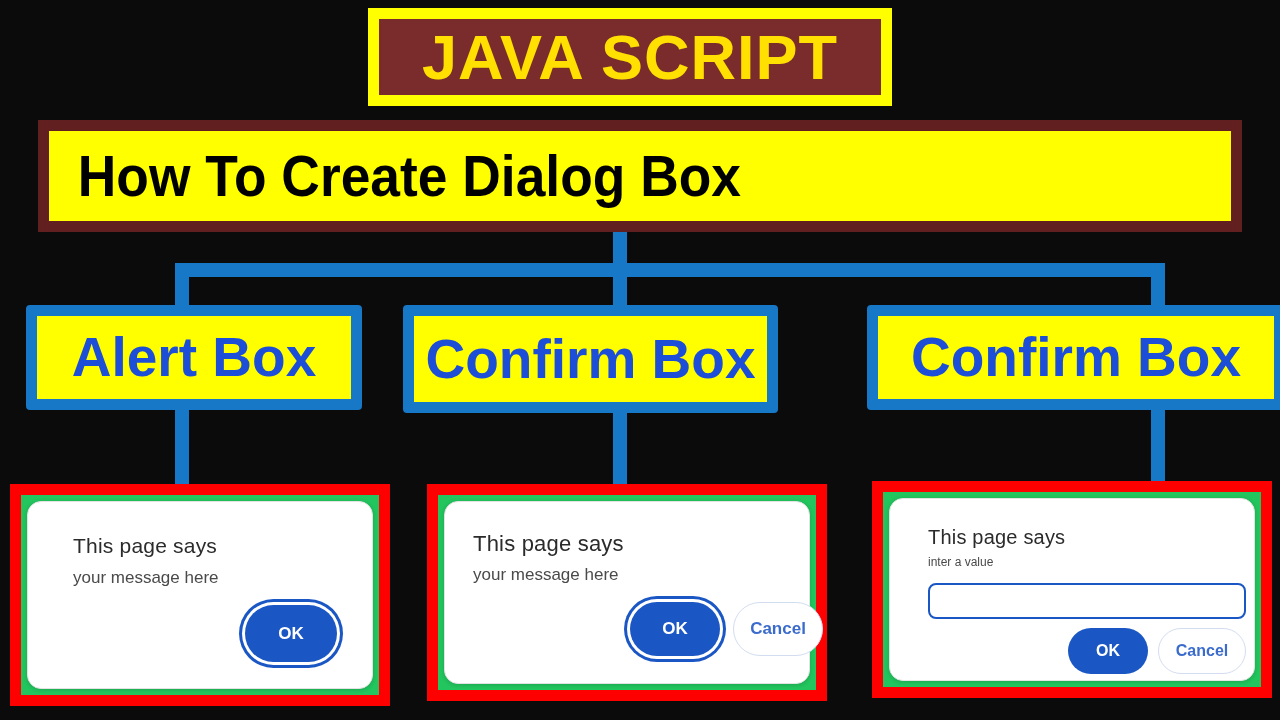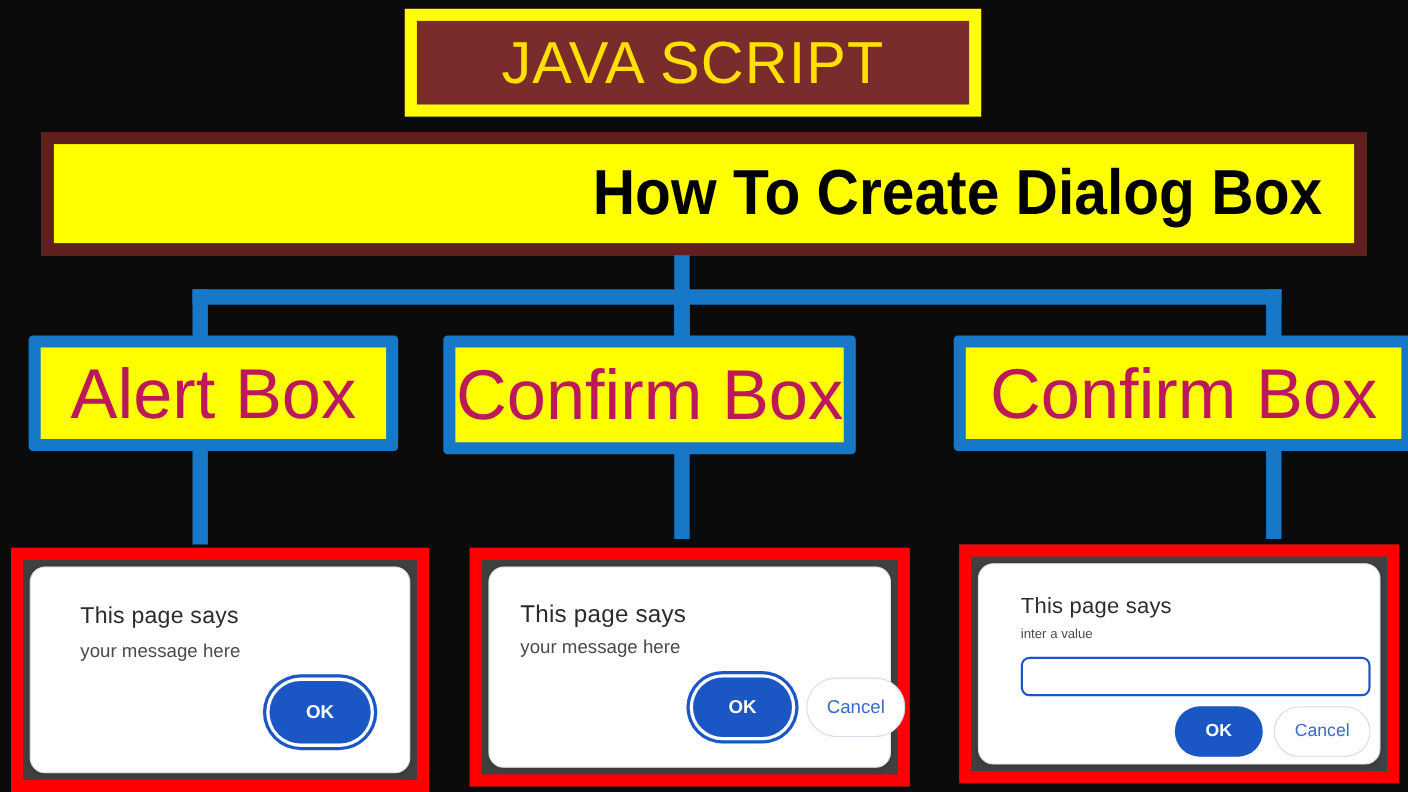--- a/index.html
+++ b/index.html
@@ -25,40 +25,40 @@
     height: 98px;
     background: #7a2c2c;
     border: 11px solid #ffff00;
     box-sizing: border-box;
     display: flex;
     align-items: center;
     justify-content: center;
   }
   #title-banner .txt {
     color: #ffe000;
-    font-size: 54px;
-    font-weight: normal;
+    font-size: 63px;
+    font-weight: bold;
     letter-spacing: 1px;
     line-height: 1;
     white-space: nowrap;
   }
 
   
   #subtitle-banner {
     position: absolute;
     left: 38px;
     top: 120px;
     width: 1204px;
     height: 112px;
     background: #ffff00;
     border: 11px solid #61201f;
     box-sizing: border-box;
     display: flex;
     align-items: center;
-    justify-content: flex-end;
+    justify-content: flex-start;
   }
   #subtitle-banner .txt {
     color: #000000;
     font-size: 58px;
     font-weight: bold;
     line-height: 1;
     white-space: nowrap;
     transform: scaleX(0.92);
   }
 
@@ -82,37 +82,37 @@
     position: absolute;
     background: #ffff00;
     border: 11px solid #1878c8;
     border-radius: 4px;
     box-sizing: border-box;
     display: flex;
     align-items: center;
     justify-content: center;
   }
   .cat-box .txt {
-    color: #be185d;
-    font-size: 64px;
+    color: #1d4ed8;
+    font-size: 55px;
     line-height: 1;
     white-space: nowrap;
+    font-weight: bold;
   }
   #cat-alert   { left: 26px;  top: 305px; width: 336px; height: 105px; }
   #cat-confirm { left: 403px; top: 305px; width: 375px; height: 108px; }
   #cat-prompt  { left: 867px; top: 305px; width: 418px; height: 105px; }
 
   
   .shot {
     position: absolute;
-    background: #404040;
+    background: #22c55e;
     border: 11px solid #ff0000;
     box-sizing: border-box;
     padding: 6px;
-    margin-top: 14px;
   }
   #shot-alert   { left: 10px;  top: 484px; width: 380px; height: 222px; }
   #shot-confirm { left: 427px; top: 484px; width: 400px; height: 217px; }
   #shot-prompt  { left: 872px; top: 481px; width: 400px; height: 217px; }
 
   .dialog-card {
     width: 100%;
     height: 100%;
     box-sizing: border-box;
     background: #ffffff;
@@ -154,21 +154,21 @@
     color: #ffffff;
     border: none;
   }
   .btn-ok.focused {
     box-shadow: 0 0 0 3px #ffffff, 0 0 0 6px #1a56c4;
   }
   .btn-cancel {
     background: #ffffff;
     color: #3b6bcc;
     border: 1.5px solid #d3ddf0;
-    font-weight: normal;
+    font-weight: bold;
   }
 
   .text-input {
     position: absolute;
     box-sizing: border-box;
     background: #ffffff;
     border: 2px solid #1a56c4;
     border-radius: 8px;
   }
 

